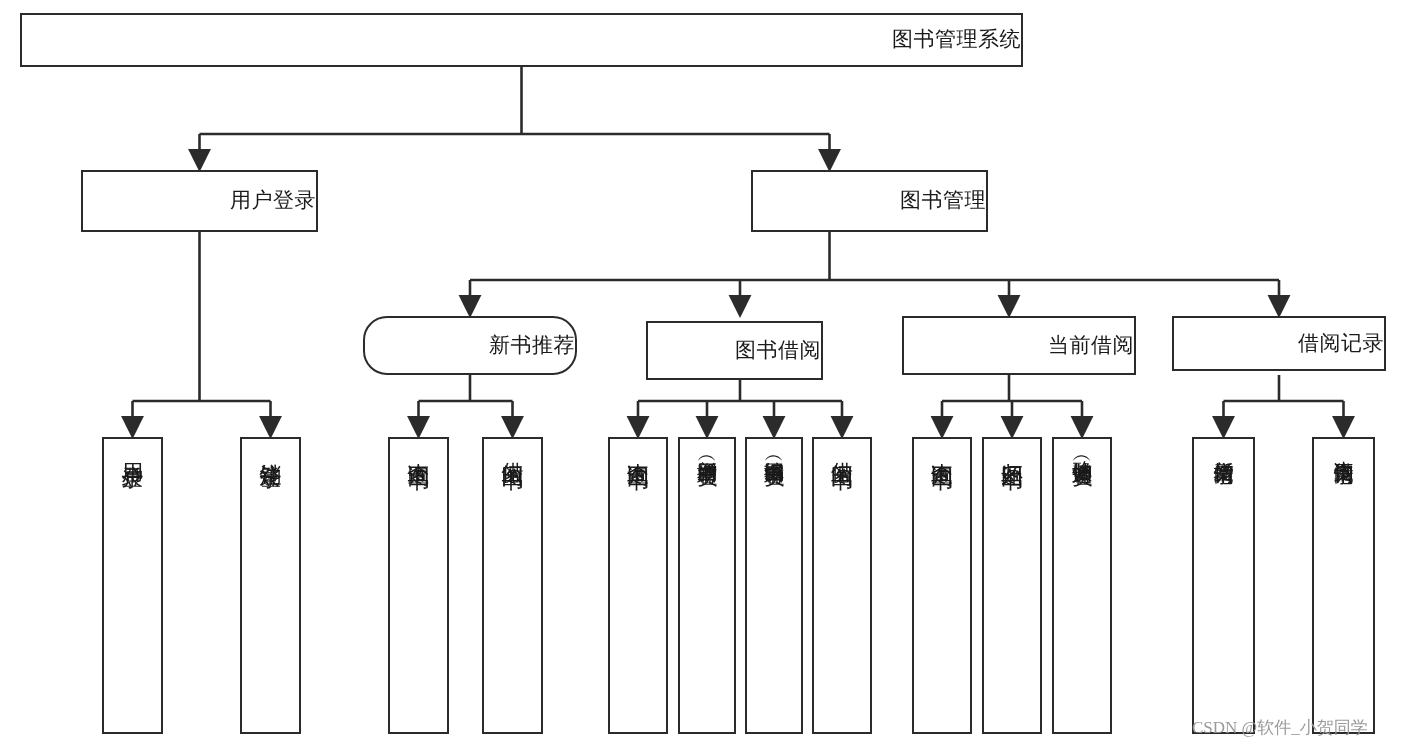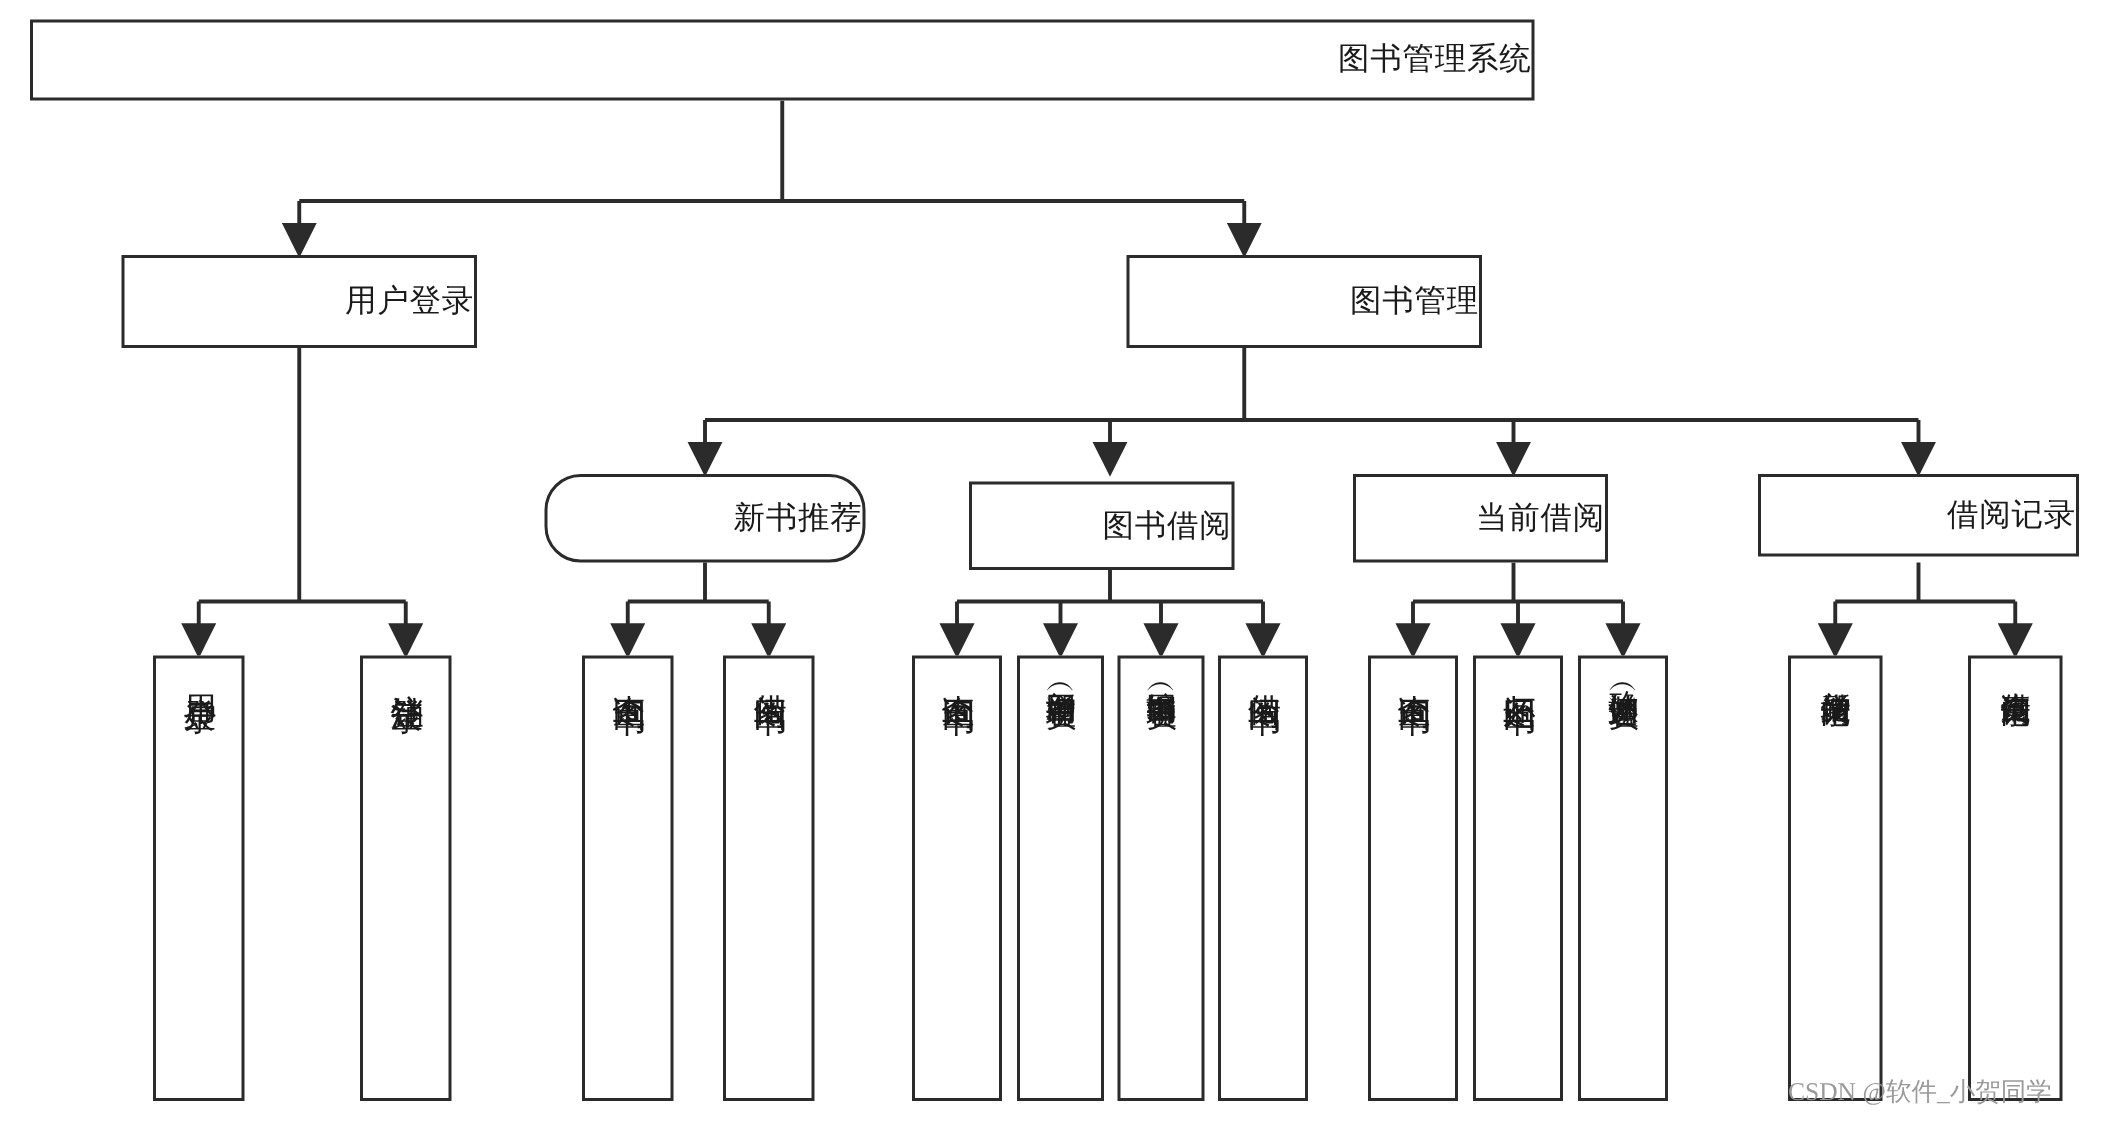--- a/index.html
+++ b/index.html
@@ -120,21 +120,21 @@
       </div>
       <div class="node h" style="left: 751px; top: 170px; width: 237px; height: 62px;">
         <span class="label">图书管理</span>
       </div>
       <div class="node h" style="left: 363px; top: 316px; width: 214px; height: 59px; border-radius: 24px;">
         <span class="label">新书推荐</span>
       </div>
       <div class="node h" style="left: 633px; top: 321px; width: 177px; height: 59px; margin-left: 13px;">
         <span class="label">图书借阅</span>
       </div>
-      <div class="node h" style="left: 902px; top: 316px; width: 170px; height: 59px;">
+      <div class="node h" style="left: 902px; top: 316px; width: 234px; height: 59px;">
         <span class="label">当前借阅</span>
       </div>
       <div class="node h" style="left: 1172px; top: 316px; width: 214px; height: 55px;">
         <span class="label">借阅记录</span>
       </div>
       <div class="node v" style="left: 102px; top: 437px; width: 61px; height: 297px;">
         <span class="label">用户登录</span>
       </div>
       <div class="node v" style="left: 240px; top: 437px; width: 61px; height: 297px;">
         <span class="label">注销登录</span>

